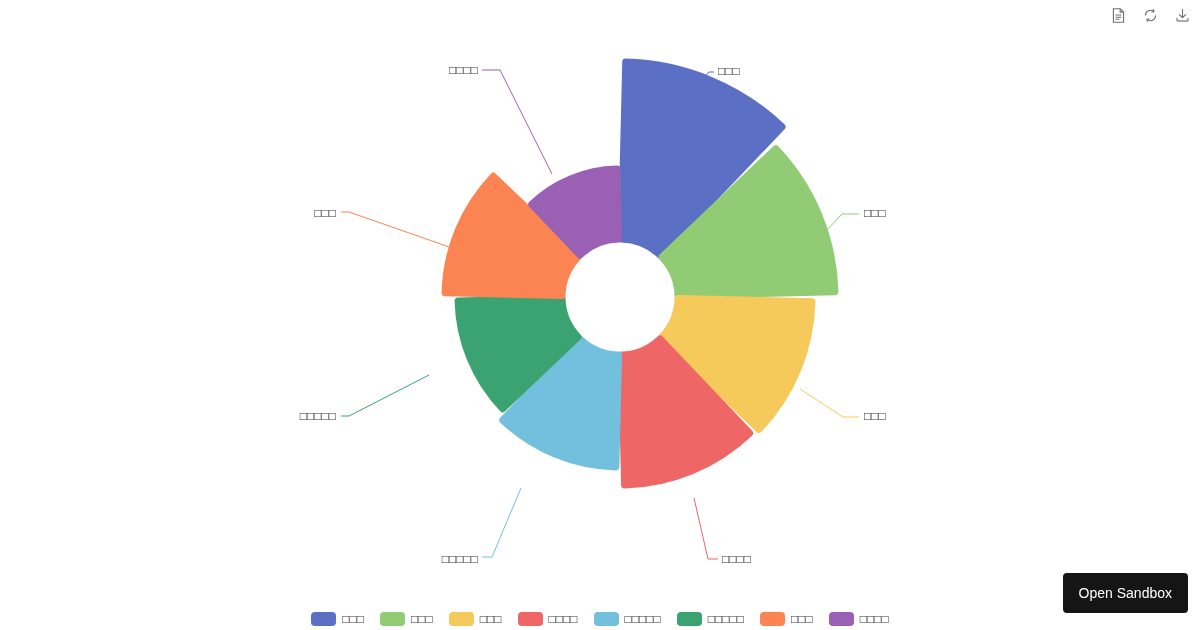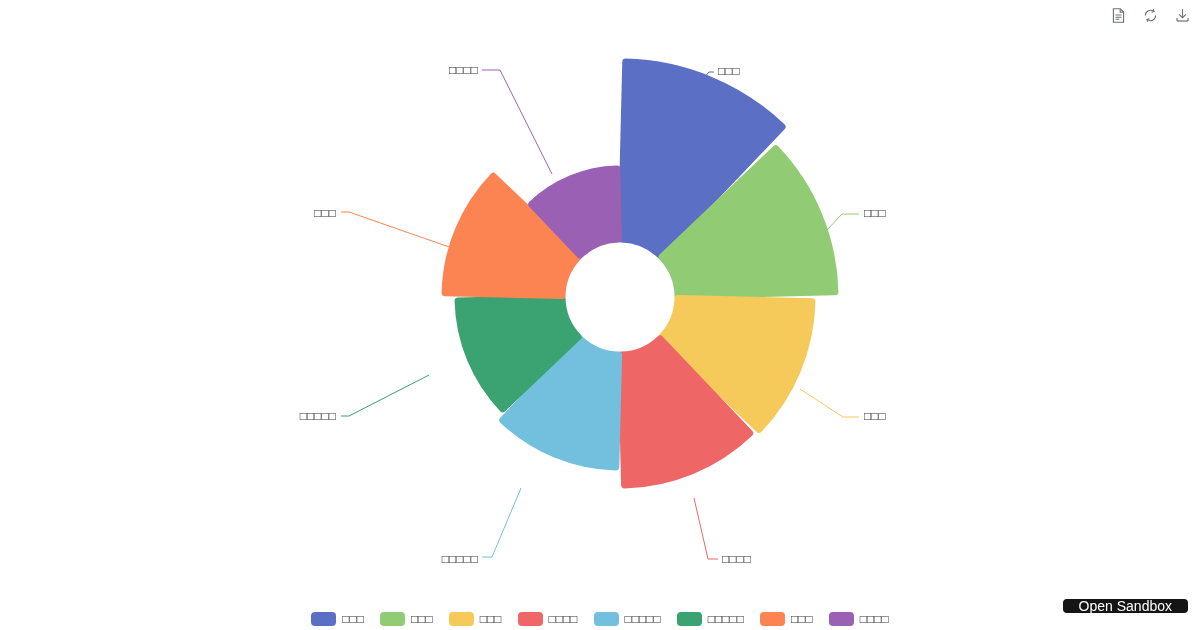--- a/index.html
+++ b/index.html
@@ -88,21 +88,21 @@
 
   
   .sandbox-btn {
     position: absolute;
     right: 12px;
     bottom: 17px;
     background: #151515;
     color: #ffffff;
     font-size: 14px;
     line-height: 1;
-    padding: 0 16px;
+    padding: 13px 16px;
     border-radius: 4px;
     cursor: pointer;
     z-index: 30;
     white-space: nowrap;
   }
 </style>
 </head>
 <body>
 
 <div class="toolbar">

